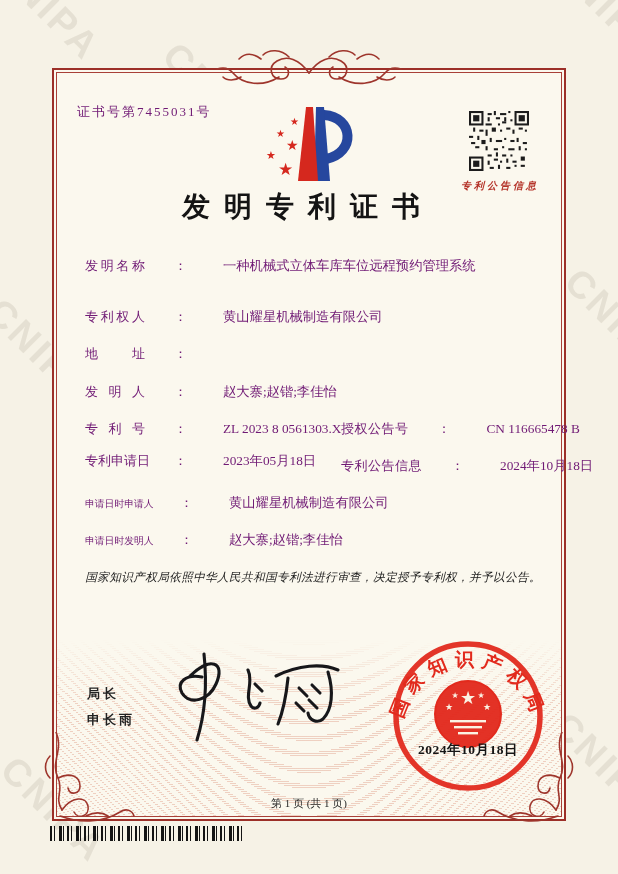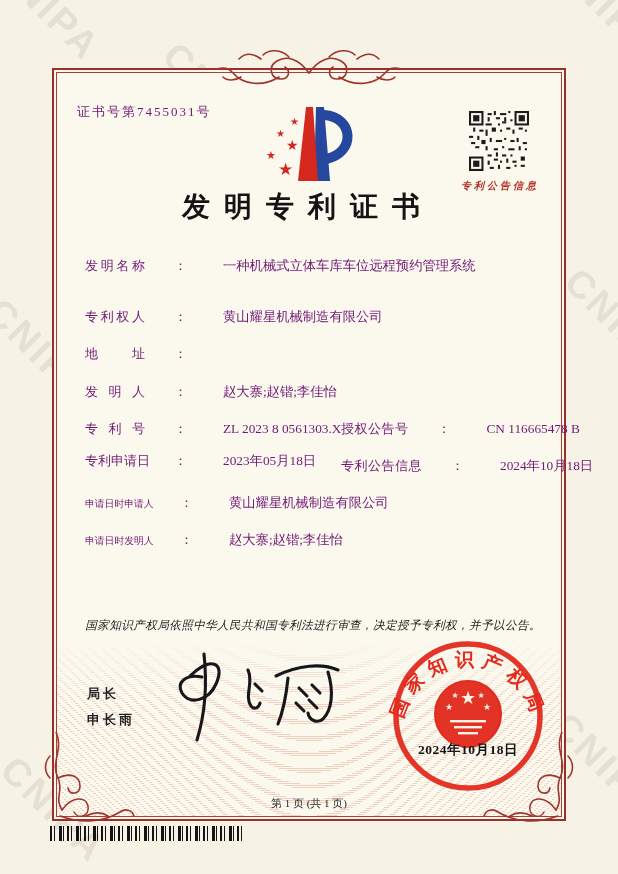--- a/index.html
+++ b/index.html
@@ -47,21 +47,21 @@
   
   .row{position:absolute;left:85px;z-index:4;font-size:13px;color:#701a75;white-space:nowrap;display:flex;align-items:baseline;gap:28px;}
   .lbl{display:inline-block;width:60px;text-align:justify;text-align-last:justify;}
   .lbl7{display:inline-block;width:66px;font-size:9.8px;text-align:justify;text-align-last:justify;}
   .colon{margin:0 8px 0 1px;}
   .val{font-size:13.3px;}
   .row-r{left:341px;}
   .row-r .lbl{width:auto;text-align:right;text-align-last:auto;letter-spacing:.5px;}
   
   .legal{
-    position:absolute;left:62px;width:494px;top:612px;z-index:4;
+    position:absolute;left:62px;width:494px;top:564px;z-index:4;
     font-size:11.6px;line-height:27px;font-style:italic;color:#1c1c1c;letter-spacing:.4px;white-space:nowrap;
   }
   .legal .l1{text-indent:2em;}
   
   .signer{
     position:absolute;left:87px;top:681px;z-index:4;
     font-family:Liberation Serif, serif;
     font-size:13px;font-weight:600;letter-spacing:3px;color:#222;line-height:26px;
   }
   .sig-svg{position:absolute;left:152px;top:648px;z-index:4;}

